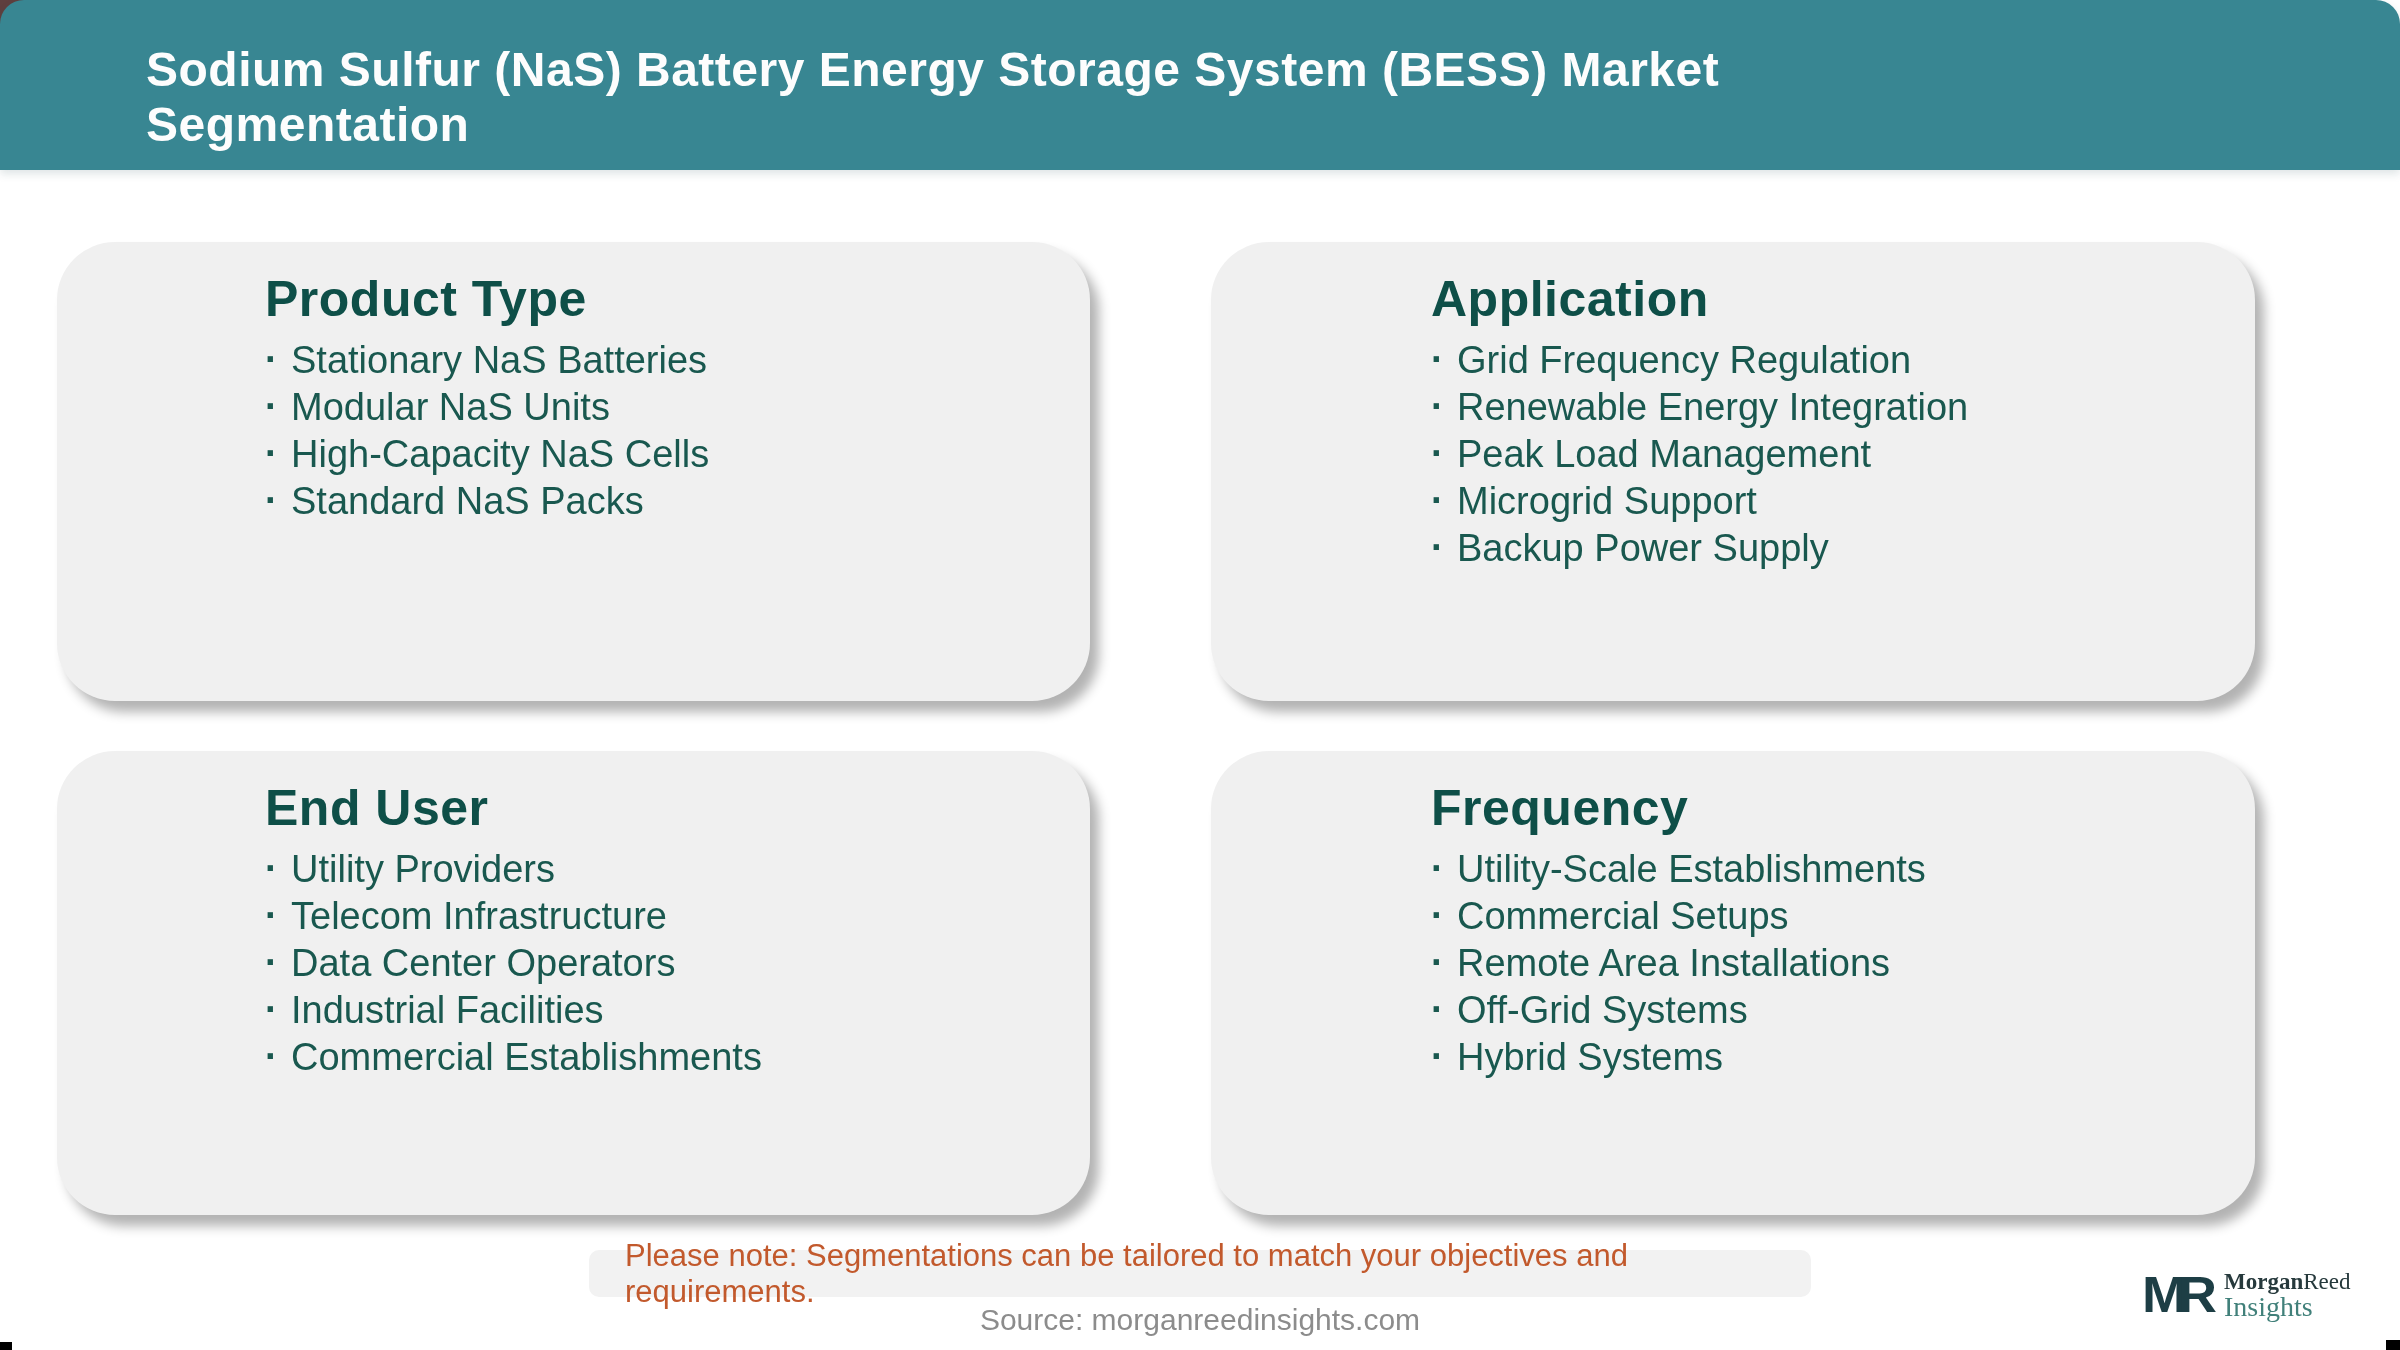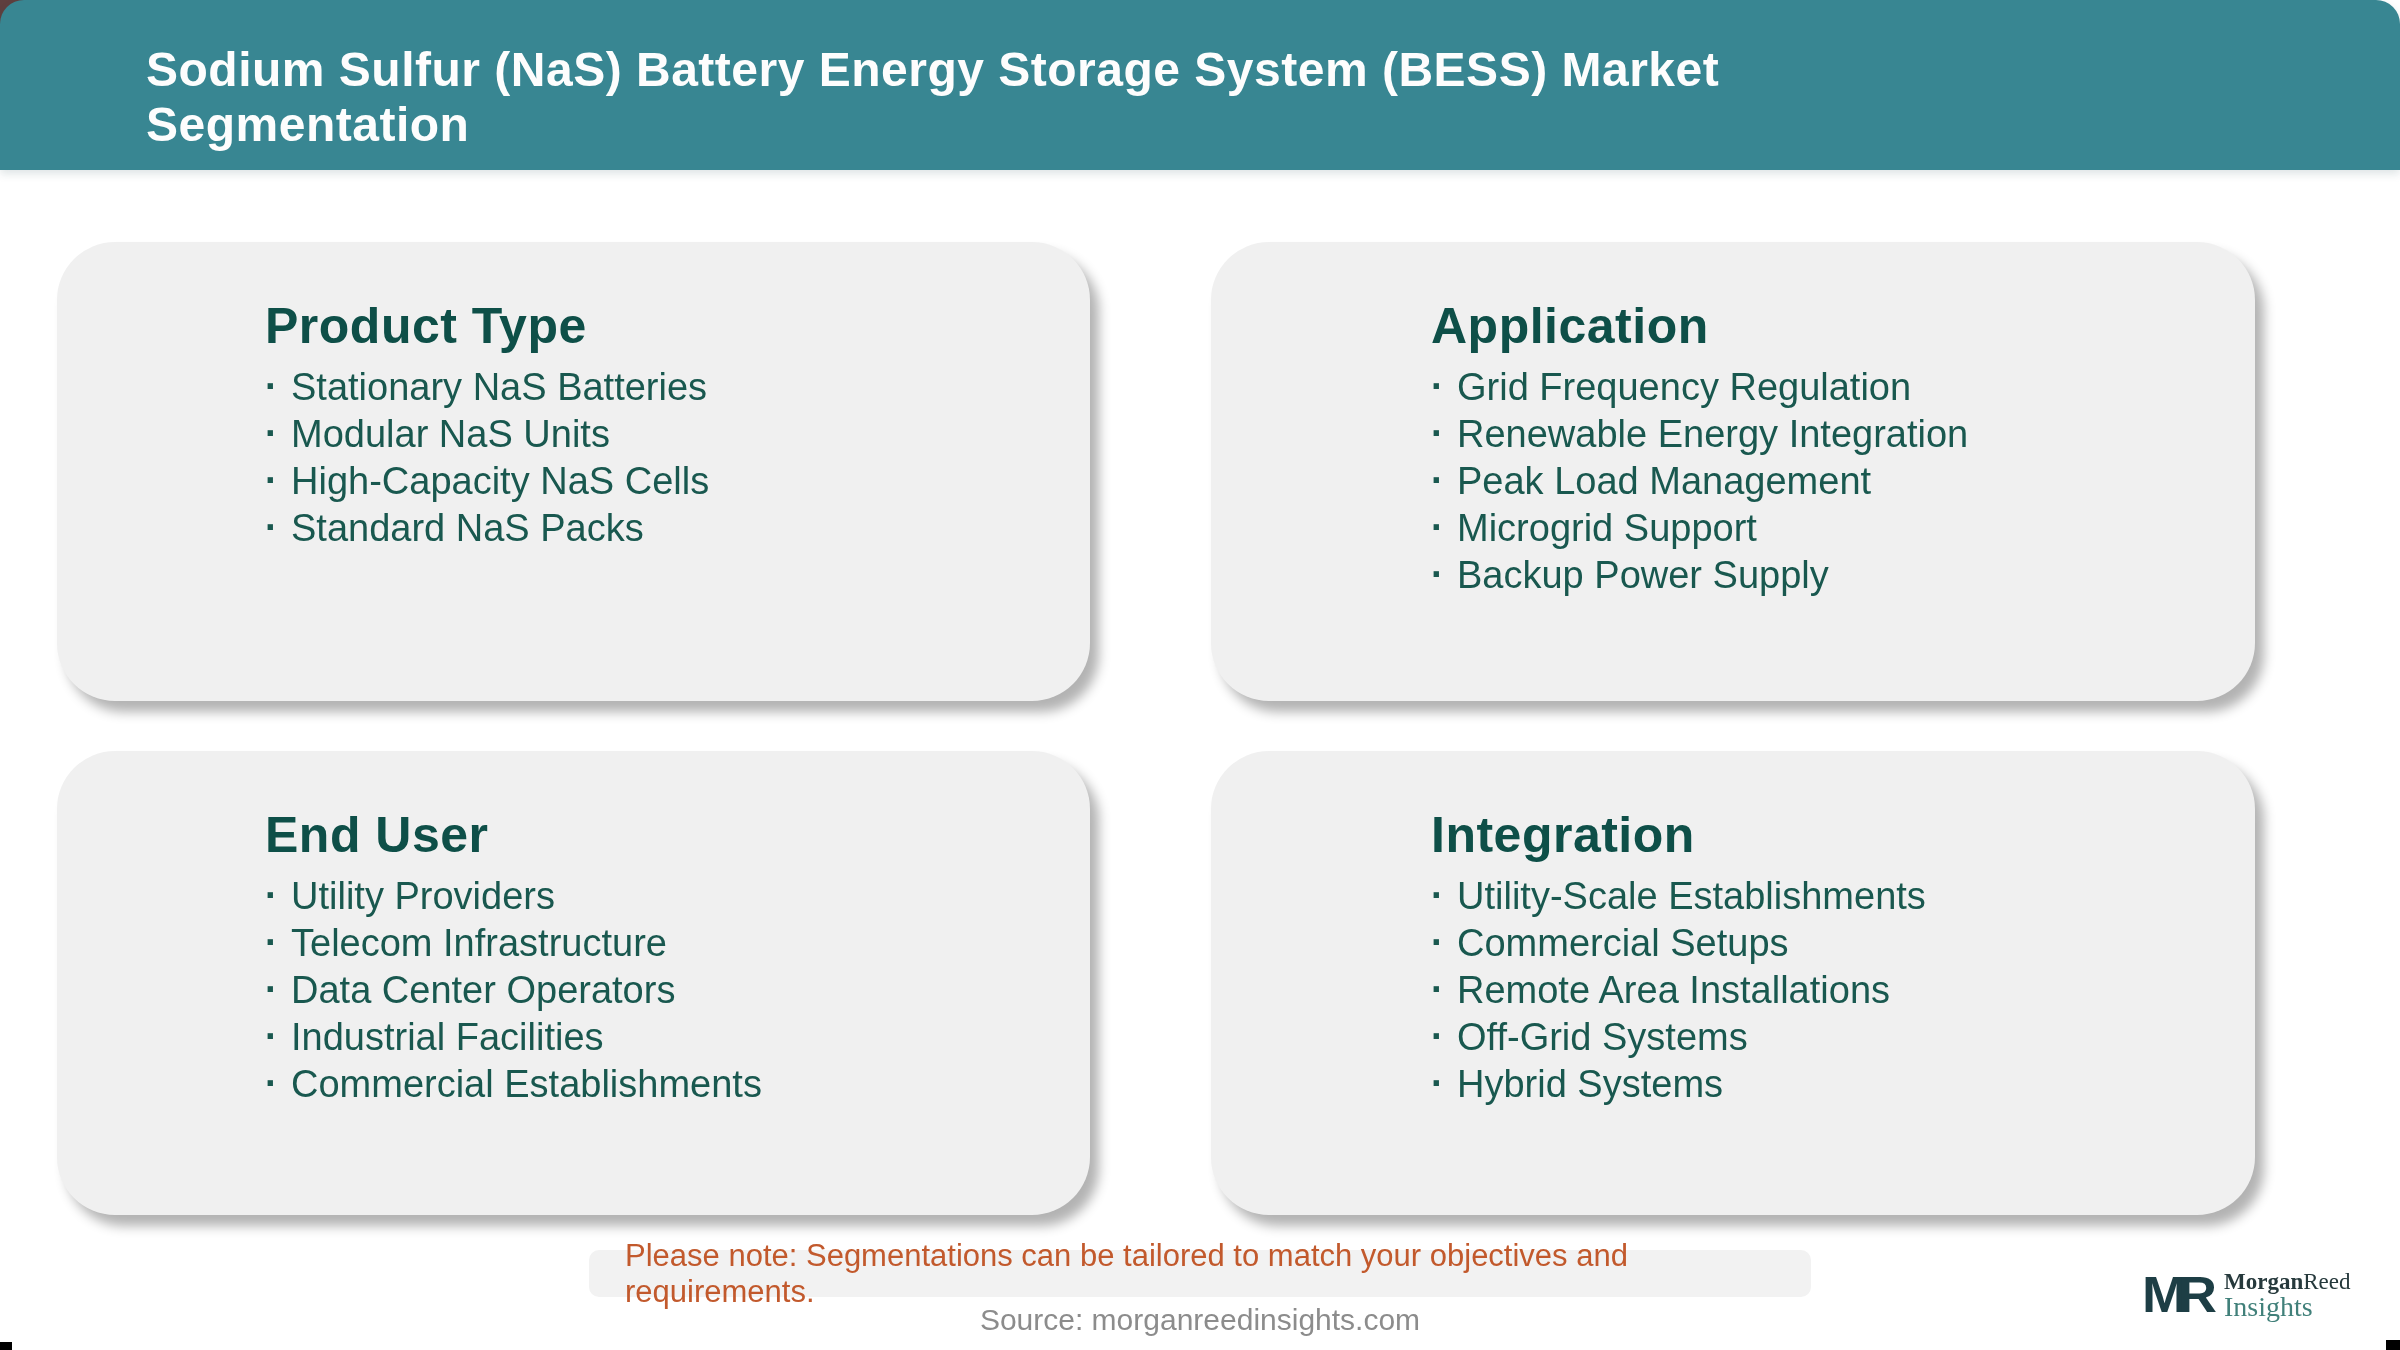--- a/index.html
+++ b/index.html
@@ -38,21 +38,21 @@
     letter-spacing: 0.5px;
   }
   .header h1 .line { display: block; }
 
   .card {
     position: absolute;
     background: #f0f0f0;
     border-radius: 58px;
     box-shadow: 9px 11px 12px rgba(0, 0, 0, 0.30);
     box-sizing: border-box;
-    padding-top: 56px;
+    padding-top: 29px;
   }
   .card-1 { left: 57px;   top: 242px; width: 1033px; height: 459px; padding-left: 208px; }
   .card-2 { left: 1211px; top: 242px; width: 1044px; height: 459px; padding-left: 220px; }
   .card-3 { left: 57px;   top: 751px; width: 1033px; height: 464px; padding-left: 208px; }
   .card-4 { left: 1211px; top: 751px; width: 1044px; height: 464px; padding-left: 220px; }
 
   .card-title {
     margin: 0;
     font-size: 50px;
     font-weight: 700;
@@ -179,21 +179,21 @@
     <ul class="card-list">
       <li>Utility Providers</li>
       <li>Telecom Infrastructure</li>
       <li>Data Center Operators</li>
       <li>Industrial Facilities</li>
       <li>Commercial Establishments</li>
     </ul>
   </section>
 
   <section class="card card-4">
-    <h2 class="card-title">Integration</h2>
+    <h2 class="card-title">Frequency</h2>
     <ul class="card-list">
       <li>Utility-Scale Establishments</li>
       <li>Commercial Setups</li>
       <li>Remote Area Installations</li>
       <li>Off-Grid Systems</li>
       <li>Hybrid Systems</li>
     </ul>
   </section>
 
   <div class="note-pill">

